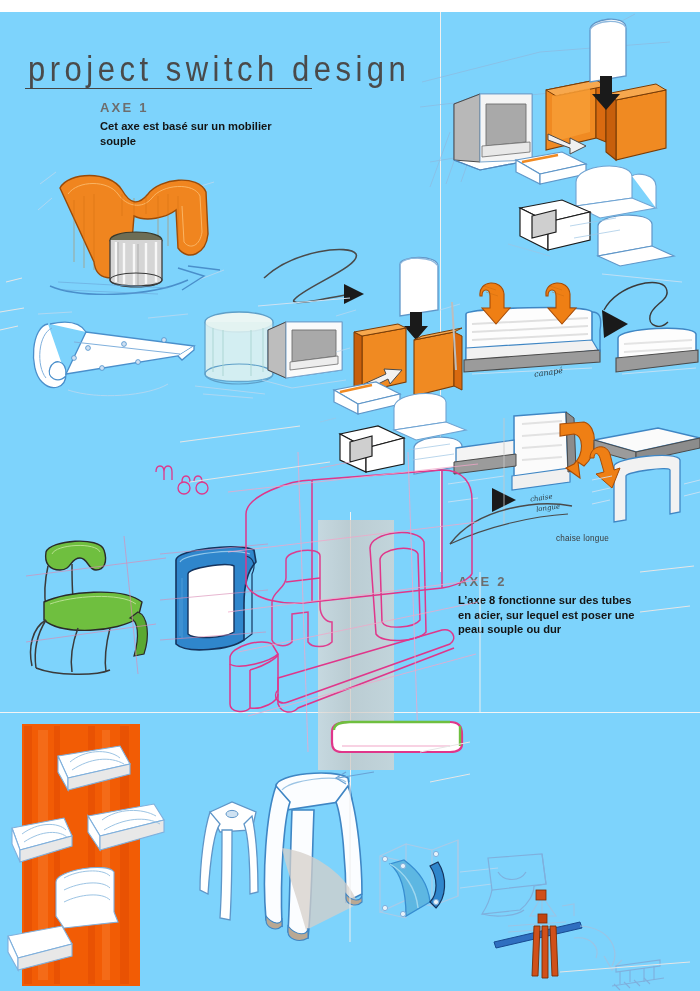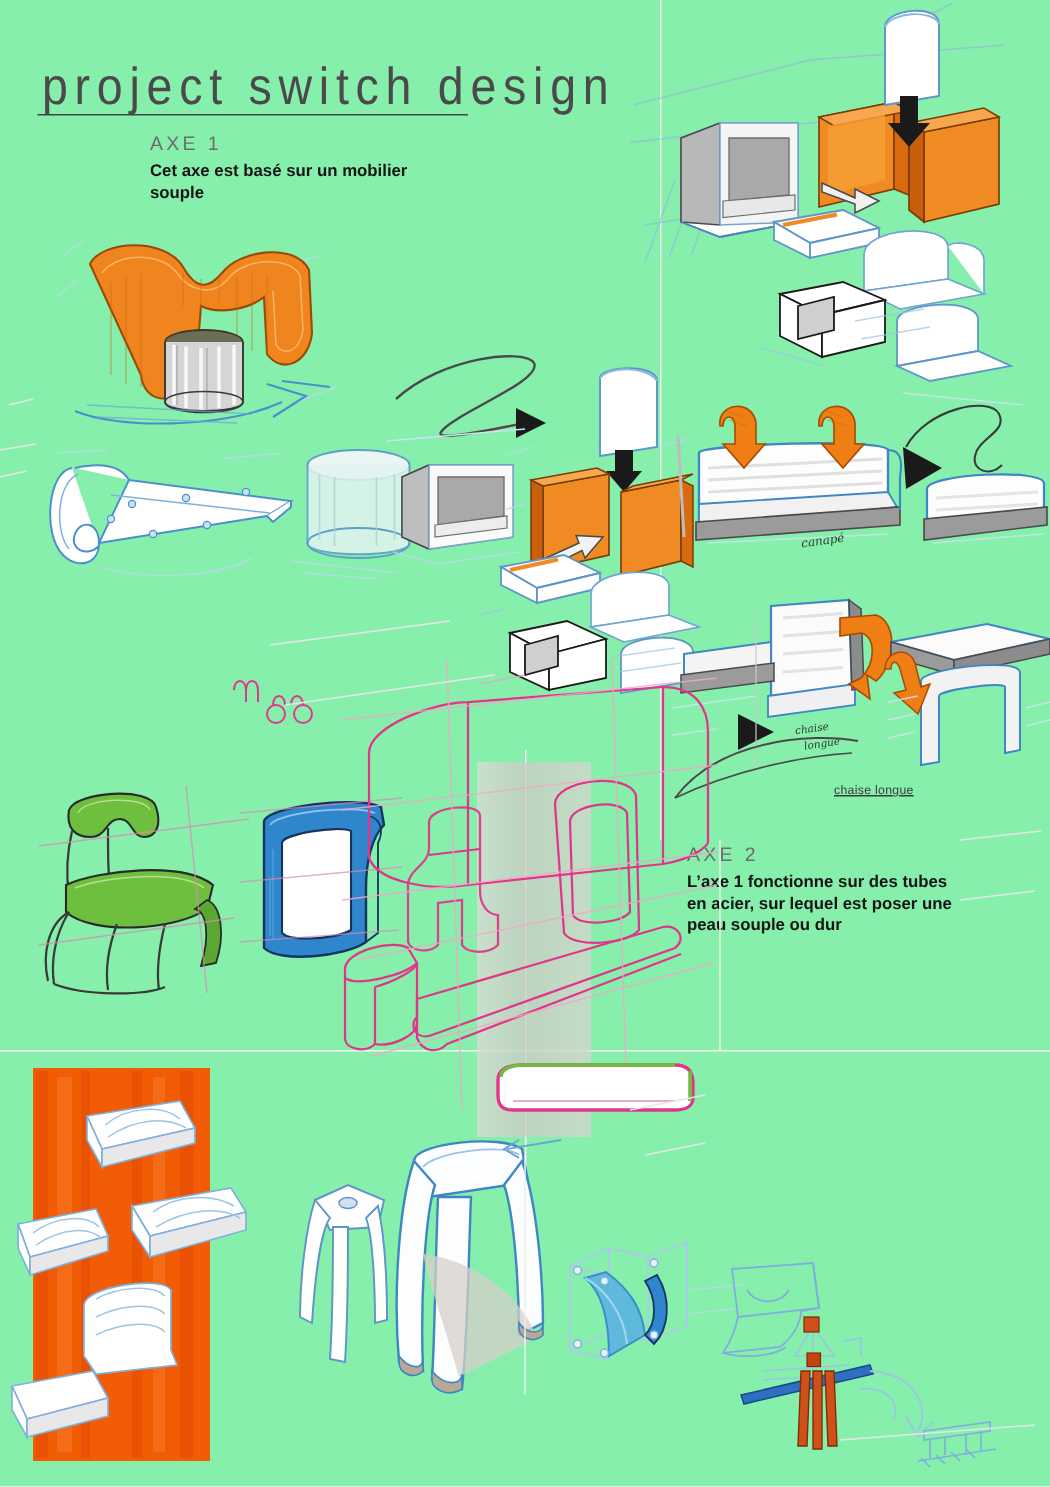--- a/index.html
+++ b/index.html
@@ -1,50 +1,49 @@
 <!DOCTYPE html>
 <html><head>
 <meta charset="utf-8">
 <style>
   html,body{margin:0;padding:0;background:#fff;}
   body{
     font-family:"Liberation Sans", sans-serif;
     width:700px;height:991px;position:relative;overflow:hidden;
     background:#ffffff;
   }
-  .page{position:absolute;inset:0;background:#86efac;}
+  .page{position:absolute;inset:0;background:#7dd3fc;margin-top:12px;}
 
   
   .title{
     position:absolute;left:28px;top:38px;
     font-family:"Liberation Sans", sans-serif;
     font-size:31px;font-weight:300;letter-spacing:4.5px;
     color:#4a4a4a;white-space:nowrap;
     transform:scaleY(1.12);transform-origin:left top;
   }
   .title-rule{
     position:absolute;left:25px;top:76px;width:287px;height:1px;background:#444;
   }
   .axe-block{position:absolute;}
   .axe-head{
-    font-size:13px;letter-spacing:2.2px;color:#6d6d6d;font-weight:400;
+    font-size:13px;letter-spacing:2.2px;color:#6d6d6d;font-weight:700;
     margin-bottom:4px;
   }
   .axe-body{
     font-size:11.2px;line-height:14.6px;color:#141414;font-weight:700;
     max-width:200px;
   }
   .axe1{left:100px;top:88px;}
   .axe2{left:458px;top:562px;}
   .axe2 .axe-body{max-width:180px;}
 
   .note-chaise{
     position:absolute;left:556px;top:522px;font-size:8.2px;color:#3a3a3a;
     letter-spacing:.2px;
-    text-decoration:underline;
   }
 
   
   .s{position:absolute;}
   svg{overflow:visible;display:block;}
   .paperline{position:absolute;background:#ececec;}
 
   
   .hand{
     position:absolute;font-family:"DejaVu Serif", serif;
@@ -65,21 +64,21 @@
   <div class="title">project switch design</div>
   <div class="title-rule"></div>
 
   <div class="axe-block axe1">
     <div class="axe-head">AXE 1</div>
     <div class="axe-body">Cet axe est basé sur un mobilier souple</div>
   </div>
 
   <div class="axe-block axe2">
     <div class="axe-head">AXE 2</div>
-    <div class="axe-body">L’axe 1 fonctionne sur des tubes en acier, sur lequel est poser une peau souple ou dur</div>
+    <div class="axe-body">L’axe 8 fonctionne sur des tubes en acier, sur lequel est poser une peau souple ou dur</div>
   </div>
 
   <div class="note-chaise">chaise longue</div>
 
   <div class="s" style="left:420px;top:0px;">
     <svg width="280" height="260" viewBox="0 0 280 260">
       <g stroke="#8fb8dd" stroke-width="1" fill="none" opacity=".65">
         <path d="M2 70 L120 40 L250 30"></path>
         <path d="M0 95 L60 88 L140 80"></path>
         <path d="M10 150 L70 140"></path>

